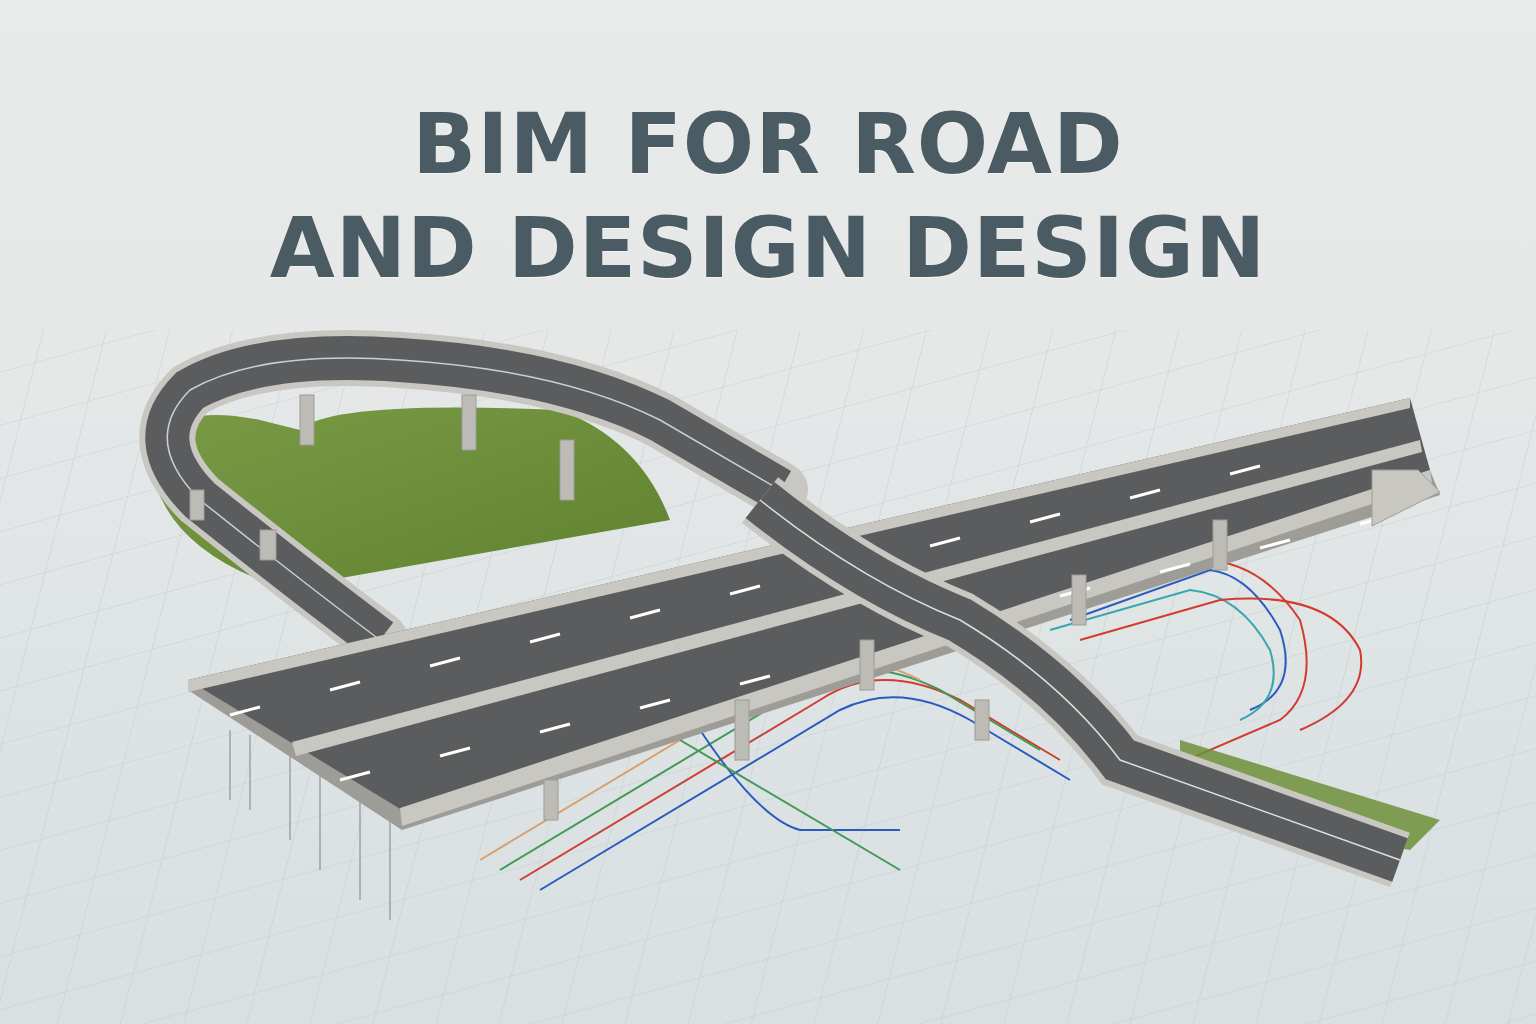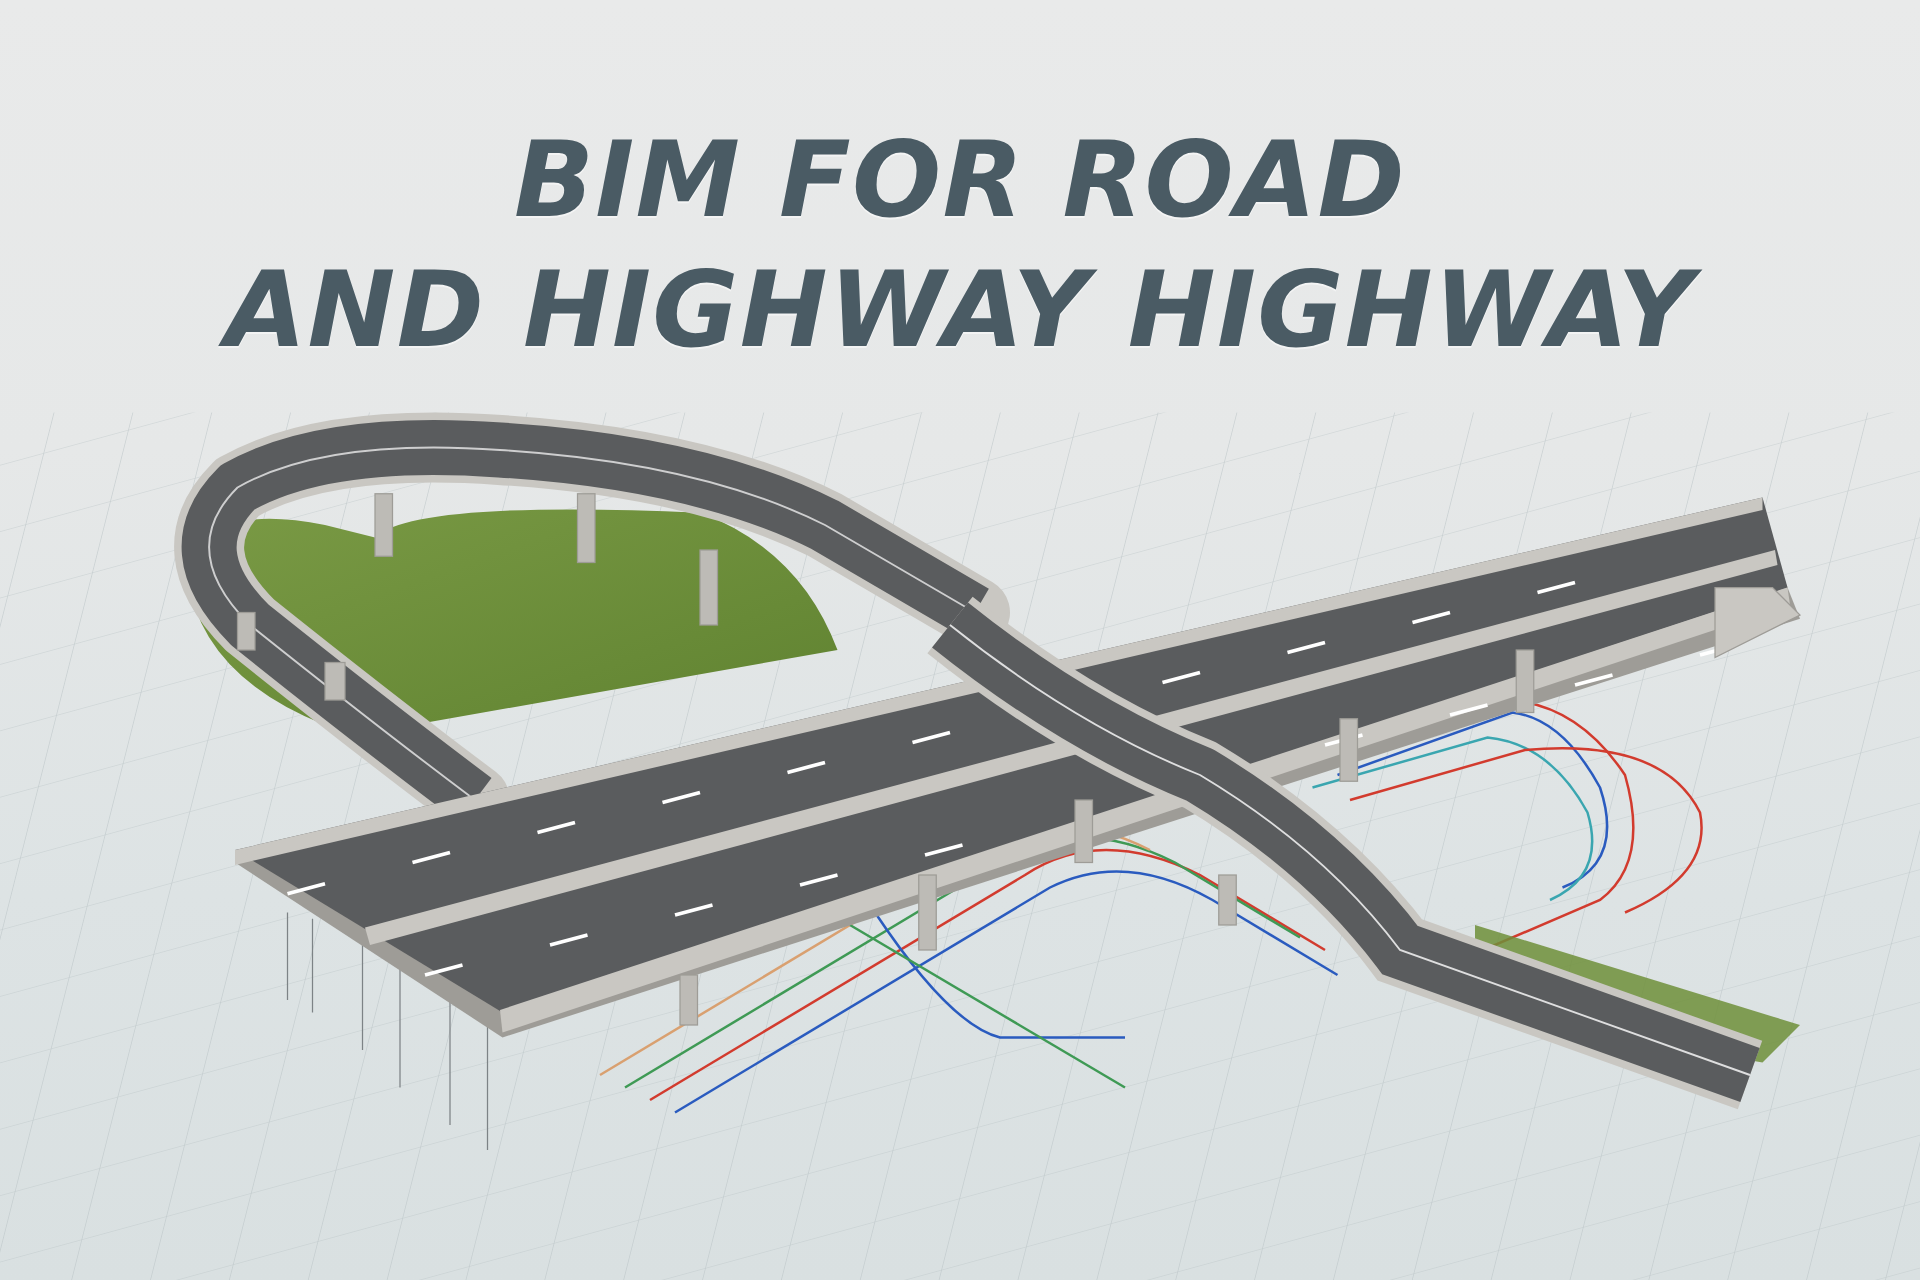--- a/index.html
+++ b/index.html
@@ -9,29 +9,29 @@
       position: relative;
       font-family: "DejaVu Sans", sans-serif;
     }
     .title {
       position: absolute; left: 0; top: 92px; width: 1536px;
       text-align: center; color: #4a5b64; font-weight: bold;
       font-size: 84px; line-height: 104px; letter-spacing: 1px;
       text-shadow: 0 1px 0 rgba(255,255,255,0.5);
       margin: 0;
     }
-    .title span { display: block; font-style: italic; }
+    .title span { display: block; }
     .scene { position: absolute; left: 0; top: 0; width: 1536px; height: 1024px; }
   </style>
 </head>
 <body>
 
 <h1 class="title">
   <span>BIM FOR ROAD</span>
-  <span>AND HIGHWAY HIGHWAY</span>
+  <span>AND DESIGN DESIGN</span>
 </h1>
 
 <svg class="scene" viewBox="0 0 1536 1024" xmlns="http://www.w3.org/2000/svg">
   <defs>
     <pattern id="grid" width="60" height="60" patternUnits="userSpaceOnUse" patternTransform="skewX(-30) rotate(-18)">
       <path d="M0 0 H60 M0 0 V60" stroke="#b8c2c4" stroke-width="1" fill="none"></path>
     </pattern>
     <linearGradient id="grassG" x1="0" y1="0" x2="1" y2="1">
       <stop offset="0" stop-color="#7a9a45"></stop>
       <stop offset="1" stop-color="#5f8230"></stop>

